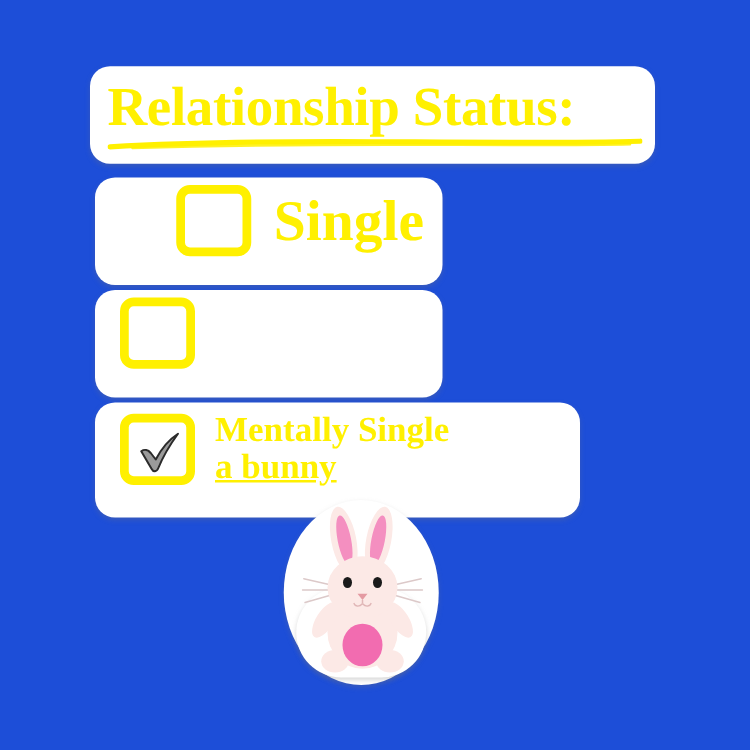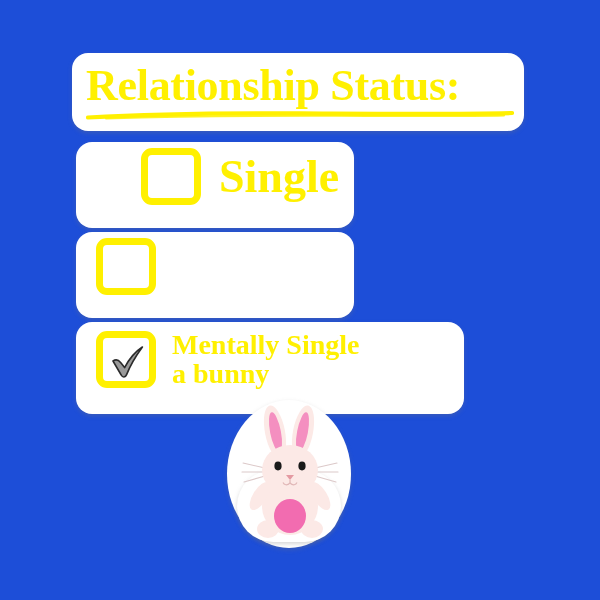--- a/index.html
+++ b/index.html
@@ -118,21 +118,21 @@
   }
   .row1 .row-label, .row2 .row-label {
     font-size: 46px;
     line-height: 50px;
   }
   .row3 .row-label {
     font-size: 28px;
     line-height: 29px;
     margin-left: 16px;
   }
-  .row3 .row-label .l2 { display: block; }
+  .row3 .row-label .l2 { display: block; text-decoration: underline; }
 
   
   #bunny {
     position: absolute;
     left: 237px;
     top: 404px;
     width: 106px;
     height: 136px;
   }
 </style>

